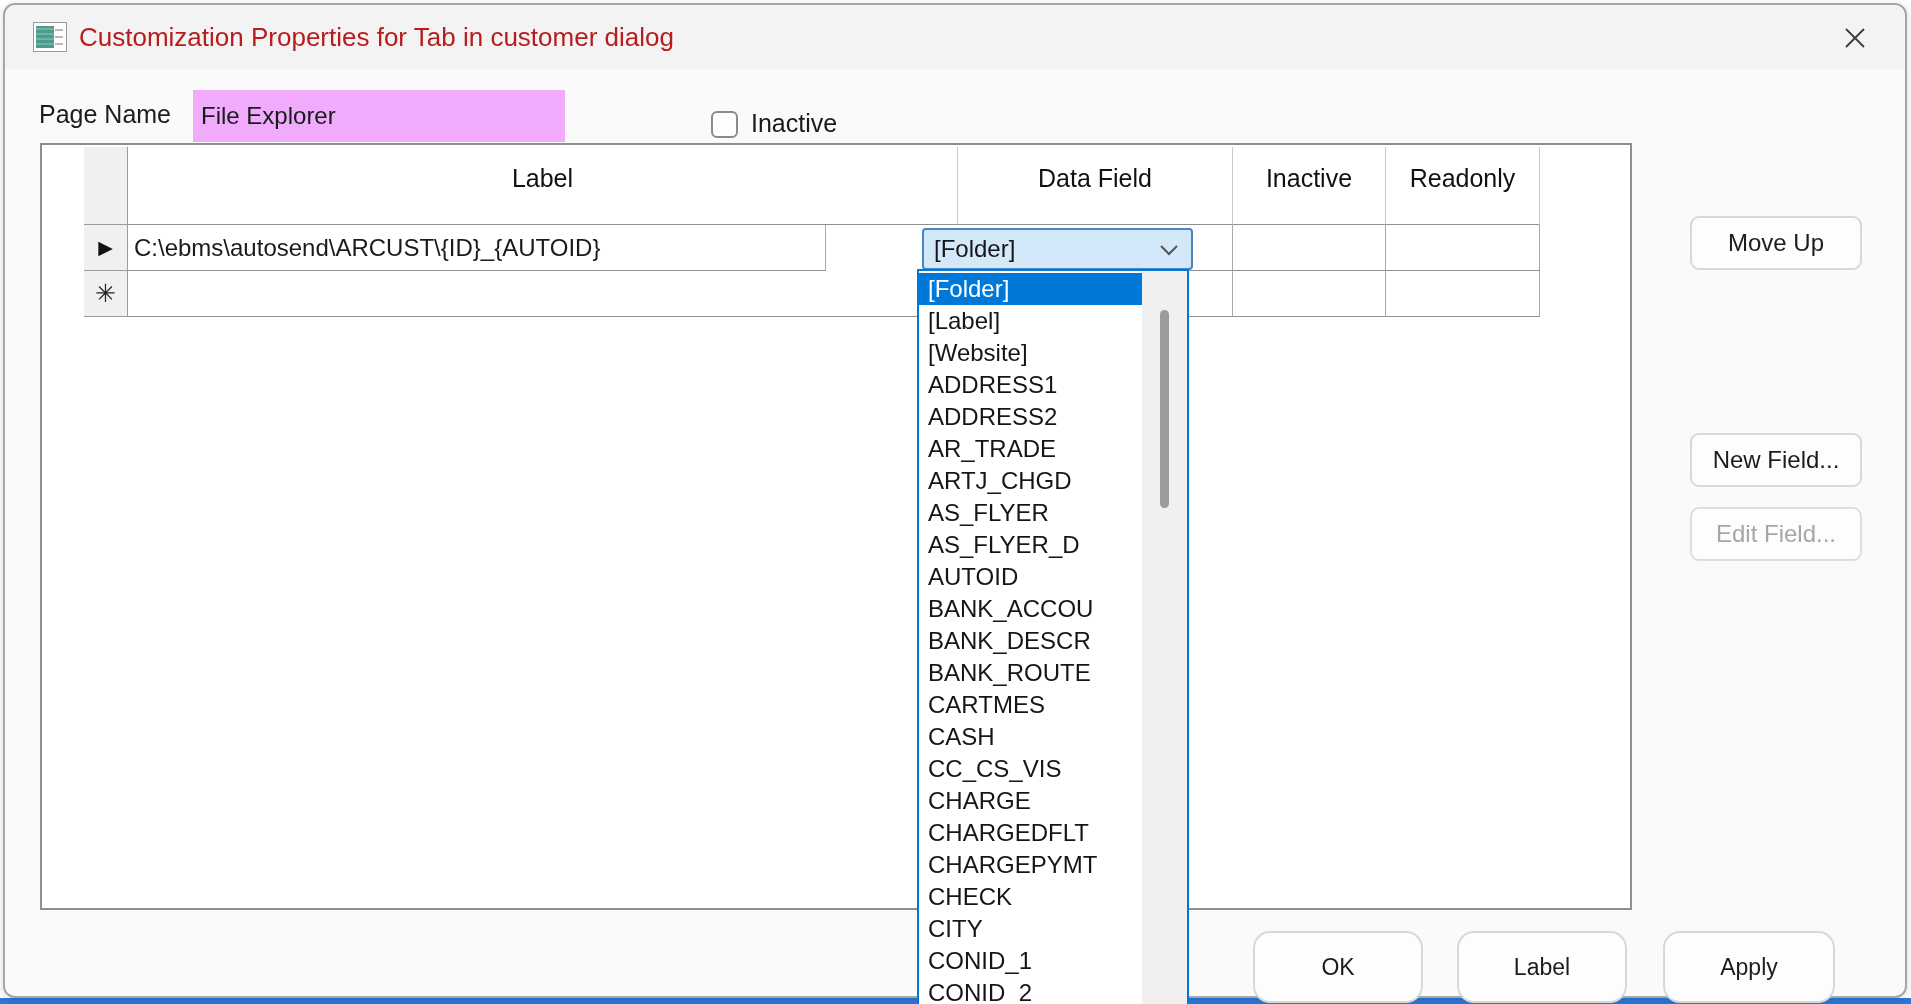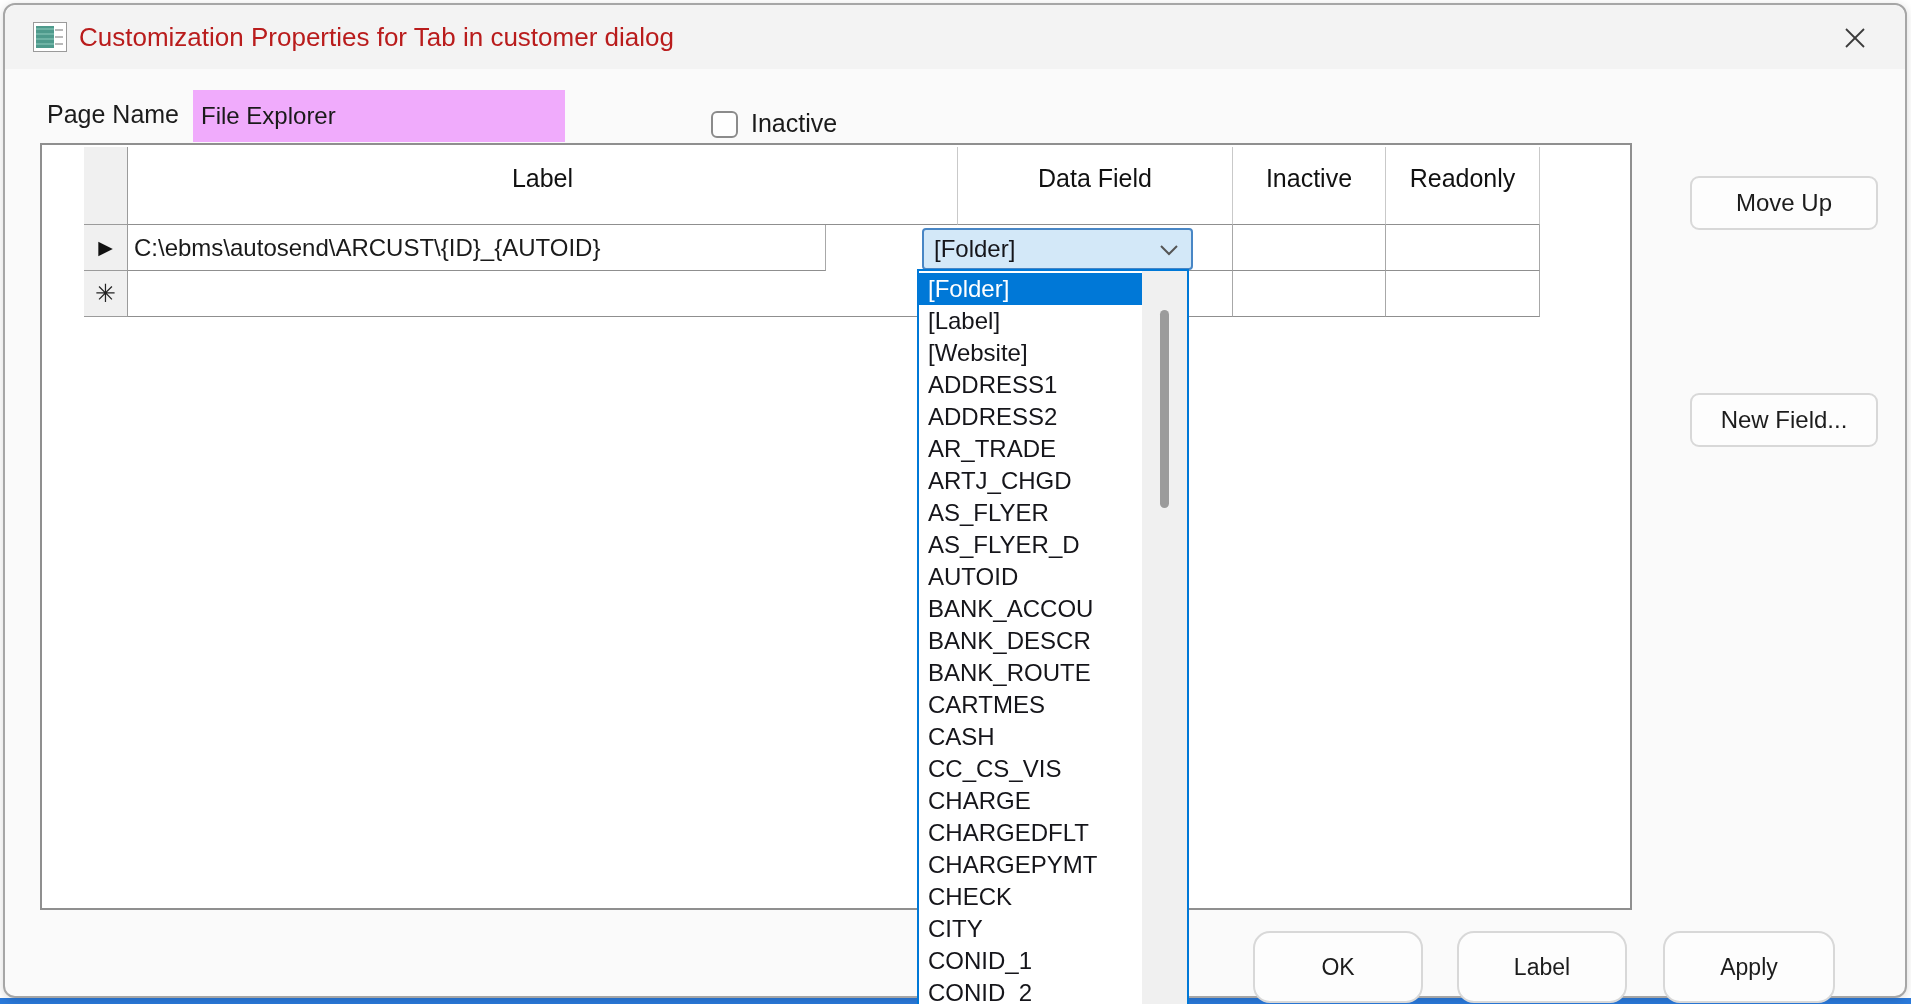--- a/index.html
+++ b/index.html
@@ -42,21 +42,21 @@
   .title-text {
     position:absolute; left:74px; top:0; height:64px; line-height:64px;
     font-size:26px; color:#b91c1c; white-space:nowrap;
   }
   .close-btn {
     position:absolute; right:26px; top:12px; width:48px; height:42px;
     display:flex; align-items:center; justify-content:center;
     border-radius:8px; cursor:pointer;
   }
 
-  .page-name-label { position:absolute; left:42px; top:95px; font-size:25px; color:#1c1c1c; }
+  .page-name-label { position:absolute; left:34px; top:95px; font-size:25px; color:#1c1c1c; }
   .page-name-input {
     position:absolute; left:188px; top:85px; width:372px; height:52px;
     background:#f0abfc; border:none; font-size:24px; color:#1a1a1a;
     padding-left:8px; font-family:"Liberation Sans",sans-serif;
   }
   .inactive-checkbox {
     position:absolute; left:706px; top:106px; width:27px; height:27px;
     background:#fefefe; border:2px solid #8b8b8b; border-radius:6px;
   }
   .inactive-label { position:absolute; left:746px; top:104px; font-size:25px; }
@@ -120,21 +120,21 @@
   }
 
   
   .btn {
     position:absolute; background:#fdfdfd;
     border:2px solid #d8d8d8; border-radius:9px;
     display:flex; align-items:center; justify-content:center;
     font-size:24px; color:#1c1c1c; cursor:pointer;
     font-family:"Liberation Sans",sans-serif;
   }
-  .btn.side { left:1685px; width:188px; height:54px; }
+  .btn.side { left:1685px; width:172px; height:54px;margin-top:40px; }
   .btn.disabled { color:#a6a6a6; border-color:#dedede; cursor:default; }
   .btn.bottom { top:926px; width:170px; height:72px; border-radius:17px; font-size:23px; }
 </style>
 </head>
 <body>
 
 <div class="bottom-strip"></div>
 
 <div class="dialog">
 
@@ -186,20 +186,21 @@
     <div class="combo">
       <span>[Folder]</span>
       <svg class="chev" width="20" height="12" viewBox="0 0 20 12">
         <polyline points="2,2 10,10 18,2" fill="none" stroke="#555" stroke-width="2"></polyline>
       </svg>
     </div>
   </div>
 
   <div class="btn side" style="top:171px;">Move Up</div>
   <div class="btn side" style="top:388px;">New Field...</div>
+  <div class="btn side disabled" style="top:462px;">Edit Field...</div>
 
   <div class="btn bottom" style="left:1248px;">OK</div>
   <div class="btn bottom" style="left:1452px;">Label</div>
   <div class="btn bottom" style="left:1658px;width:172px;">Apply</div>
 </div>
 
 <div class="dropdown">
   <div class="dd-items">
       <div class="dd-item selected">[Folder]</div>
       <div class="dd-item">[Label]</div>

